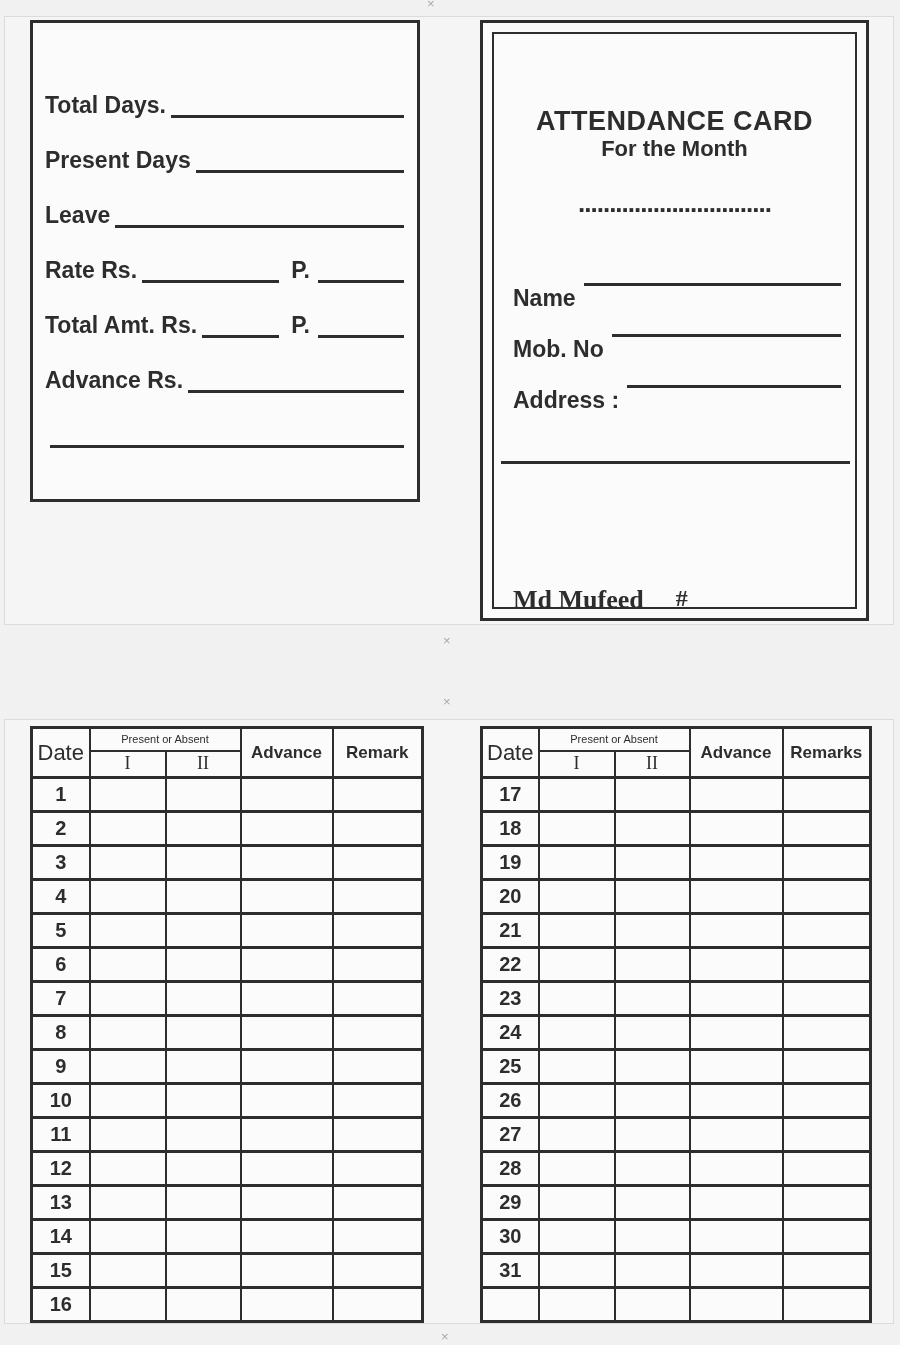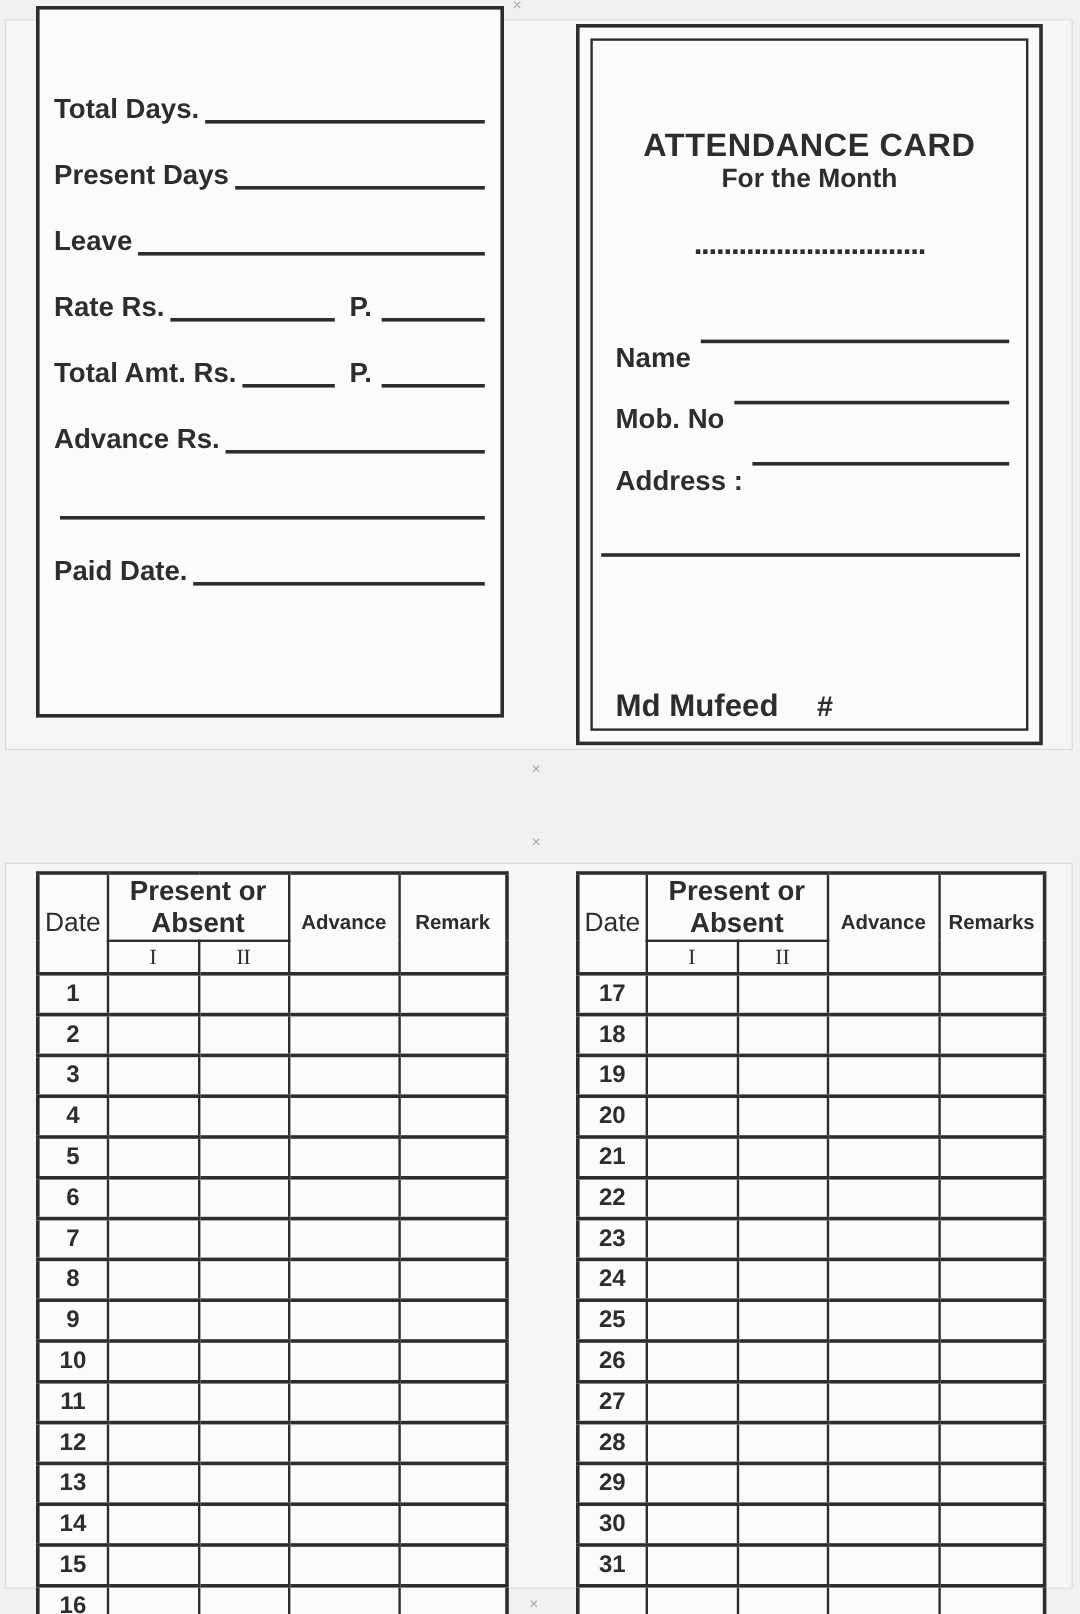--- a/index.html
+++ b/index.html
@@ -21,21 +21,21 @@
   
   .sheet{position:absolute;border:1px solid var(--sheet-border);background:#f6f5f5;}
   .sheet-top{left:4px;top:16px;width:890px;height:609px;}
   .sheet-bottom{left:4px;top:719px;width:890px;height:605px;}
 
   
   .crop-mark{position:absolute;color:var(--crop-mark);font-size:13px;line-height:13px;}
 
   
   .card{position:absolute;border:3px solid var(--ink);background:var(--card-background);}
-  .card-left{left:30px;top:5px;width:390px;height:593px;}
+  .card-left{left:30px;top:20px;width:390px;height:482px;}
   .s-row{position:absolute;left:12px;right:13px;display:flex;align-items:flex-end;height:30px;
          font-size:23px;font-weight:bold;line-height:30px;white-space:nowrap;}
   .s-line{flex:1;border-bottom:3px solid var(--ink);margin-left:5px;margin-bottom:2px;}
   .s-line-short{width:86px;flex:none;border-bottom:3px solid var(--ink);margin-left:8px;margin-bottom:2px;}
   .s-suffix{margin-left:12px;}
 
   
   .card-right{left:480px;top:20px;width:389px;height:601px;}
   .inner-frame{position:absolute;left:9px;top:9px;right:9px;bottom:9px;border:2px solid var(--ink);pointer-events:none;}
   .t-title{position:absolute;left:0;right:0;top:20px;text-align:center;
@@ -43,36 +43,36 @@
   .t-heading{position:absolute;left:0;right:0;top:83px;text-align:center;
            font-size:27px;font-weight:bold;letter-spacing:0.5px;}
   .t-subheading{position:absolute;left:0;right:0;top:113px;text-align:center;
            font-size:22px;font-weight:bold;}
   .t-dots{position:absolute;left:0;right:0;top:158px;height:44px;display:flex;align-items:center;justify-content:center;
            font-size:26px;font-weight:bold;letter-spacing:-1px;}
   .r-row{position:absolute;left:30px;right:25px;display:flex;align-items:flex-start;height:30px;
          font-size:23px;font-weight:bold;line-height:30px;white-space:nowrap;}
   .r-row .s-line{margin-left:8px;}
   .r-bare-line{position:absolute;left:18px;right:16px;top:438px;border-bottom:3px solid var(--ink);}
-  .t-footer{position:absolute;left:30px;top:550px;display:flex;align-items:flex-end;
-            font-size:26px;font-weight:bold;}
+  .t-footer{position:absolute;left:30px;top:562px;display:flex;align-items:flex-start;
+            font-size:26px;font-weight:bold;font-family:Liberation Serif, serif;}
   .t-footer .mark{margin-left:32px;font-size:24px;}
 
   
   .att-table{position:absolute;top:726px;border-collapse:collapse;table-layout:fixed;
              background:var(--card-background);border:3px solid var(--ink);}
   .att-table th,.att-table td{border:2px solid var(--ink);border-top-width:3px;border-bottom-width:3px;
              padding:0;text-align:center;vertical-align:middle;}
   .att-table thead tr:first-child{height:23px;}
   .att-table thead tr:nth-child(2){height:27px;}
   .att-table thead tr:first-child th[colspan]{border-bottom-width:2px;}
   .att-table thead tr:nth-child(2) th{border-top-width:2px;}
   .att-table tbody tr{height:34px;}
   .h-date{font-size:22px;font-weight:400;}
-  .h-poa{font-size:23px;font-weight:700;}
+  .h-poa{font-size:11px;font-weight:400;}
   .h-rom{font-family:"Liberation Serif","DejaVu Serif",serif;font-size:18px;font-weight:400;}
   .h-adv,.h-rem{font-size:17px;font-weight:700;}
   .att-table td.date-cell{font-size:20px;font-weight:700;}
   .tbl-left{left:30px;width:391px;}
   .tbl-right{left:480px;width:389px;}
 </style>
 </head>
 <body>
 
 <div class="canvas">
@@ -108,24 +108,20 @@
       <span>Total Amt. Rs.</span>
       <span class="s-line"></span>
       <span class="s-suffix">P.</span>
       <span class="s-line-short"></span>
     </div>
     <div class="s-row" style="top:342px">
       <span>Advance Rs.</span>
       <span class="s-line"></span>
     </div>
     <div class="s-row" style="top:397px">
-      <span class="s-line"></span>
-    </div>
-    <div class="s-row" style="top:452px">
-      <span>Paid Date.</span>
       <span class="s-line"></span>
     </div>
   </div>
 
   <div class="card card-right">
     <div class="inner-frame"></div>
     <div class="t-heading">ATTENDANCE CARD</div>
     <div class="t-subheading">For the Month</div>
     <div class="t-dots">...............................</div>
     <div class="r-row" style="top:260px">

